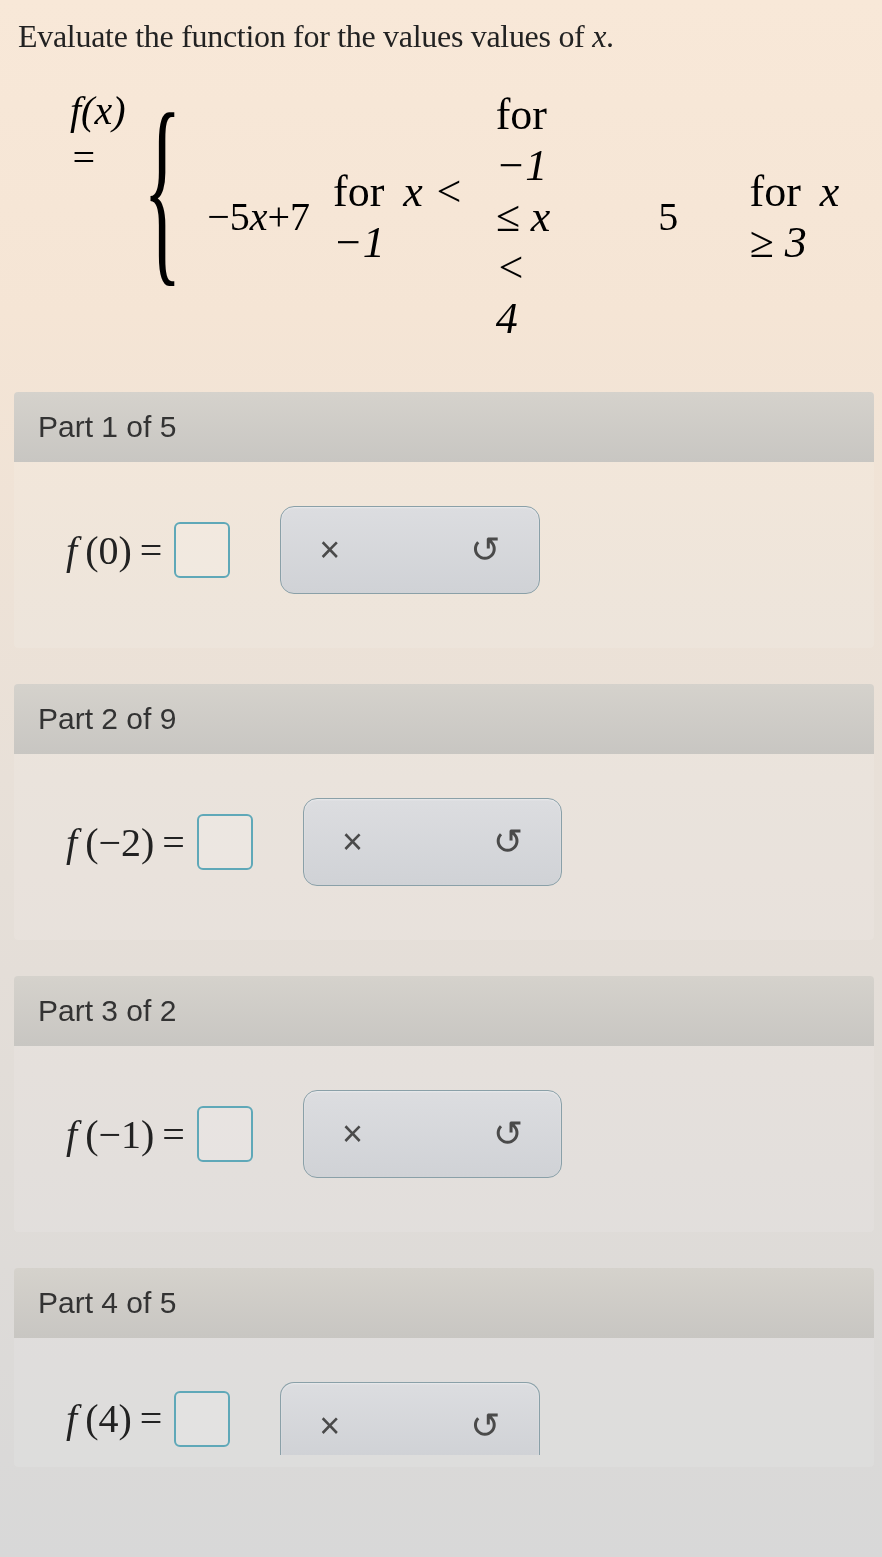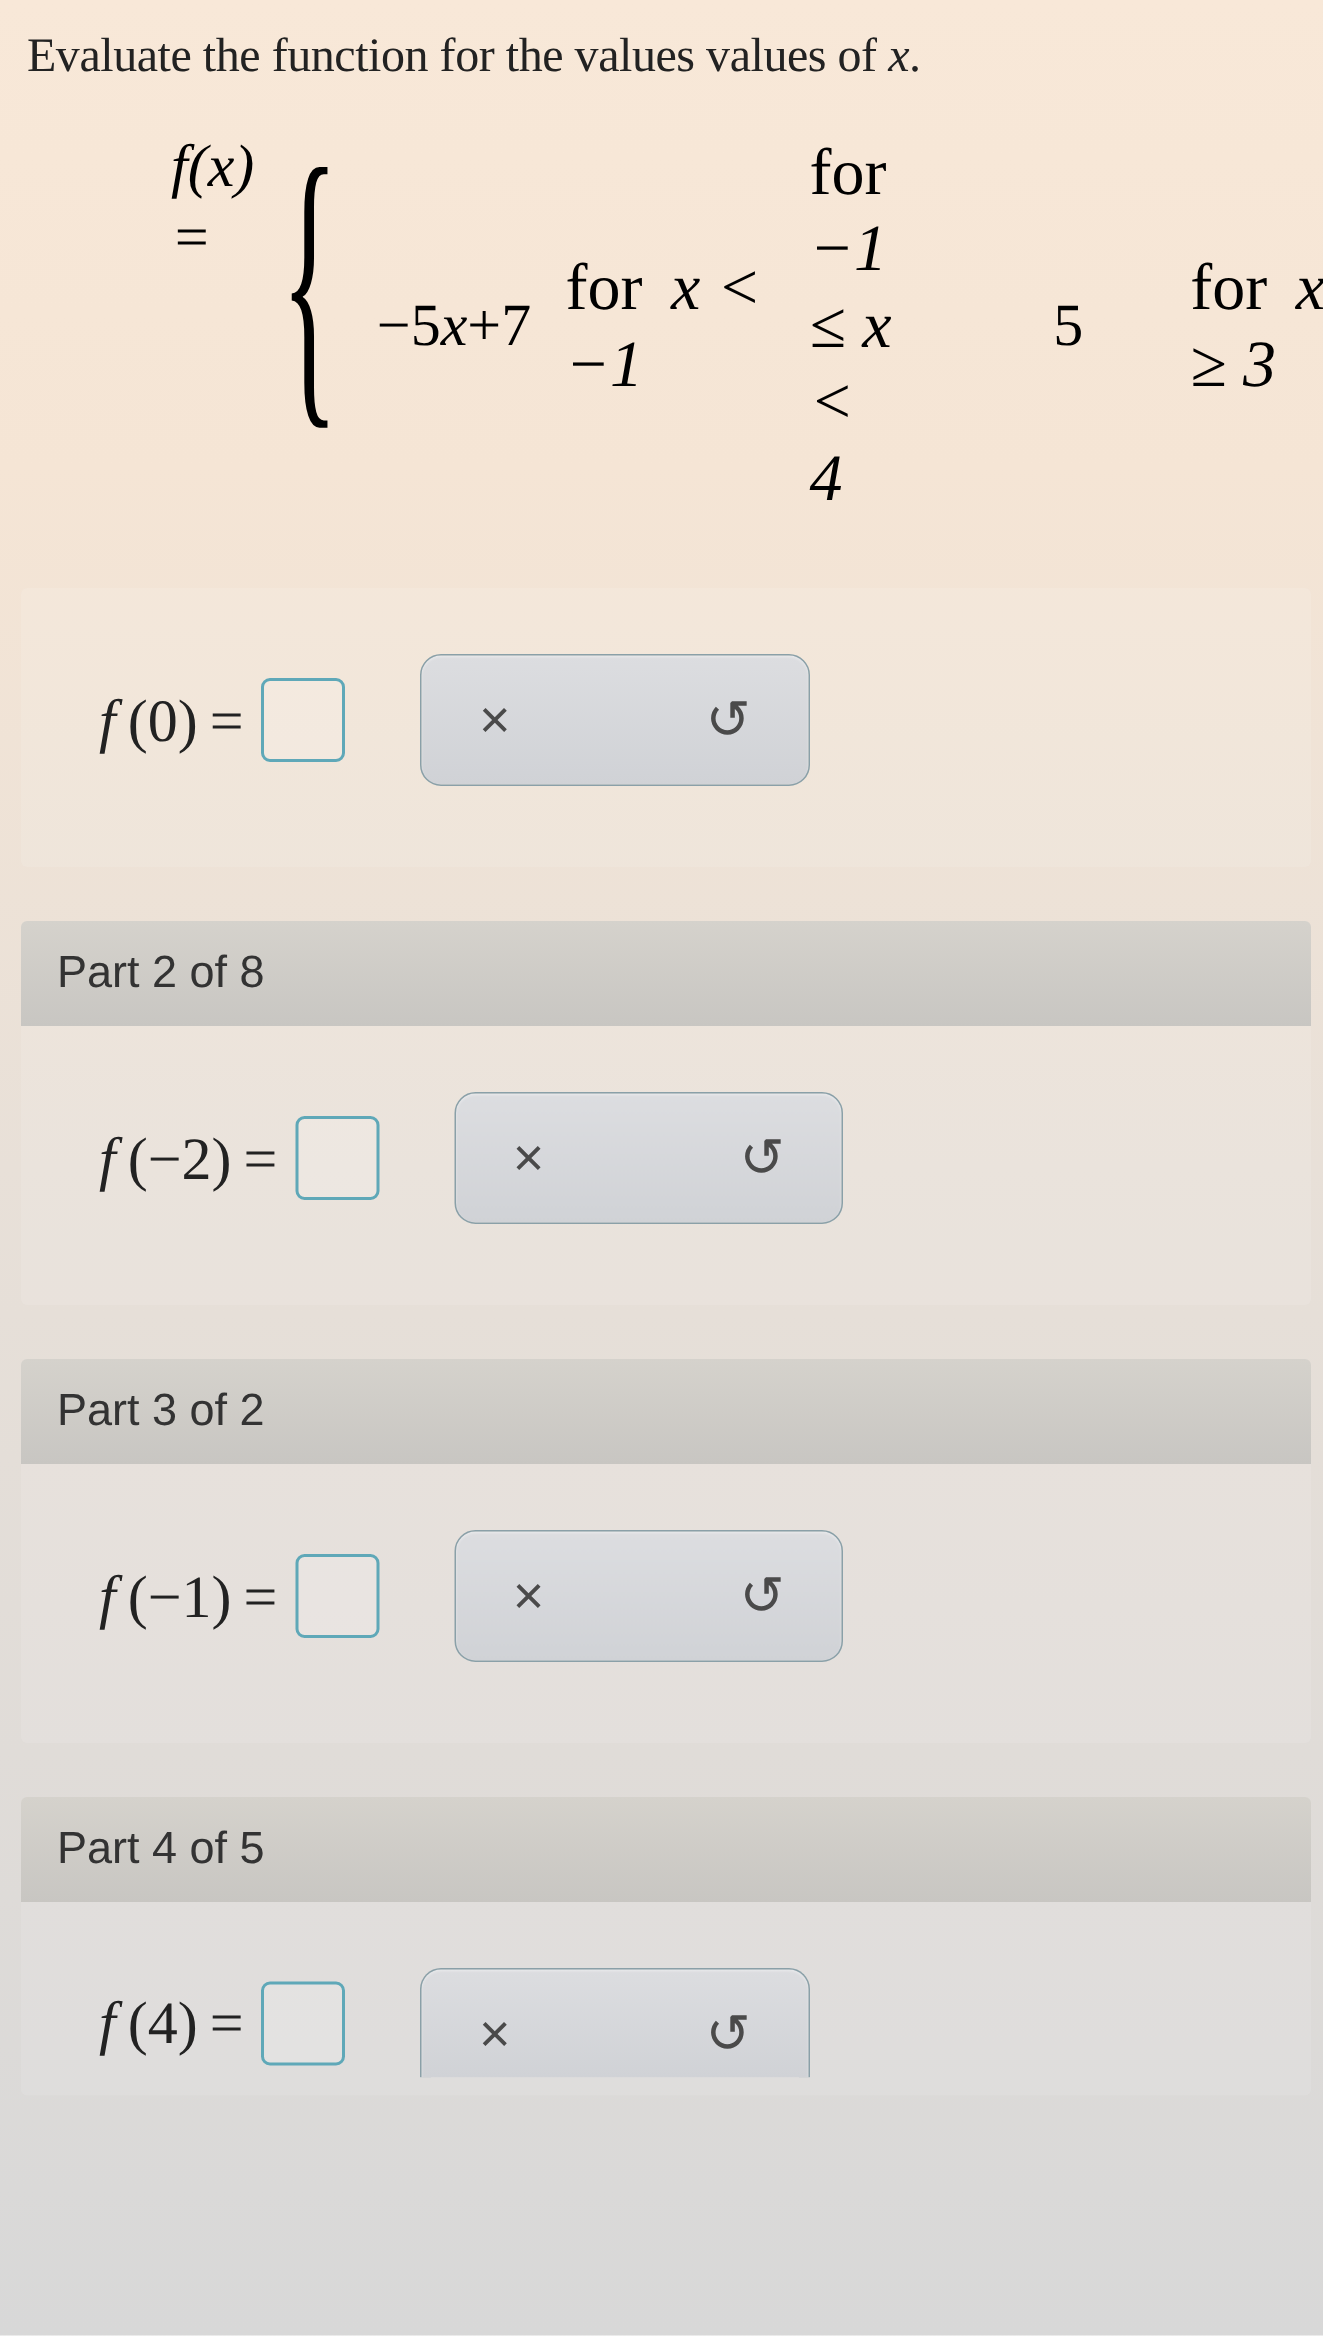--- a/index.html
+++ b/index.html
@@ -17,21 +17,20 @@
     padding: 18px 18px 10px 18px;
     letter-spacing: -0.3px;
   }
   .prompt .xvar { font-style: italic; }
   .func-def {
     display: flex;
     align-items: flex-start;
     padding: 20px 20px 30px 70px;
     font-size: 40px;
     color: #000;
-    margin-left: 44px;
   }
   .lhs { font-style: italic; margin-right: 14px; padding-top: 2px; }
   .brace {
     font-size: 210px;
     line-height: 180px;
     font-weight: 100;
     font-family: 'Times New Roman', serif;
     transform: scaleX(0.38);
     margin: 0 -28px 0 -28px;
     position: relative;
@@ -137,36 +136,37 @@
         <span class="num">5</span>
       </div>
       <div class="cond">
         <span class="txt">for </span><span class="math">x ≥ 3</span>
       </div>
     </div>
   </div>
 </div>
 
 <div class="part-wrap">
+  <div class="part-header">Part 1 of 5</div>
   <div class="part-body">
     <div class="eq">
       <span>f</span>
         <span class="paren">(0)</span>
         <span class="equals"> = </span>
       <span class="input-box"></span>
     </div>
     <div class="btn-pair">
       <button class="icon-btn">×</button>
       <button class="icon-btn">↺</button>
     </div>
   </div>
 </div>
 
 <div class="part-wrap">
-  <div class="part-header">Part 2 of 8</div>
+  <div class="part-header">Part 2 of 9</div>
   <div class="part-body">
     <div class="eq">
       <span>f</span>
         <span class="paren">(−2)</span>
         <span class="equals"> = </span>
       <span class="input-box"></span>
     </div>
     <div class="btn-pair">
       <button class="icon-btn">×</button>
       <button class="icon-btn">↺</button>

